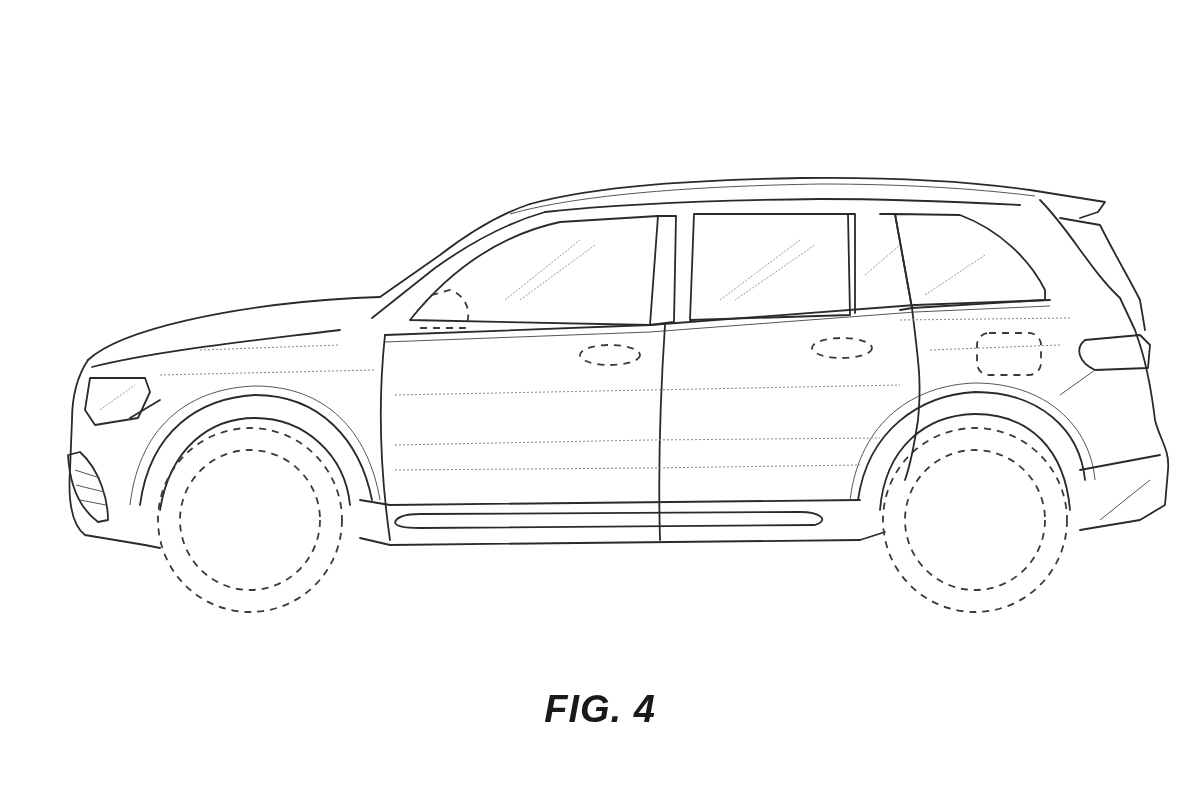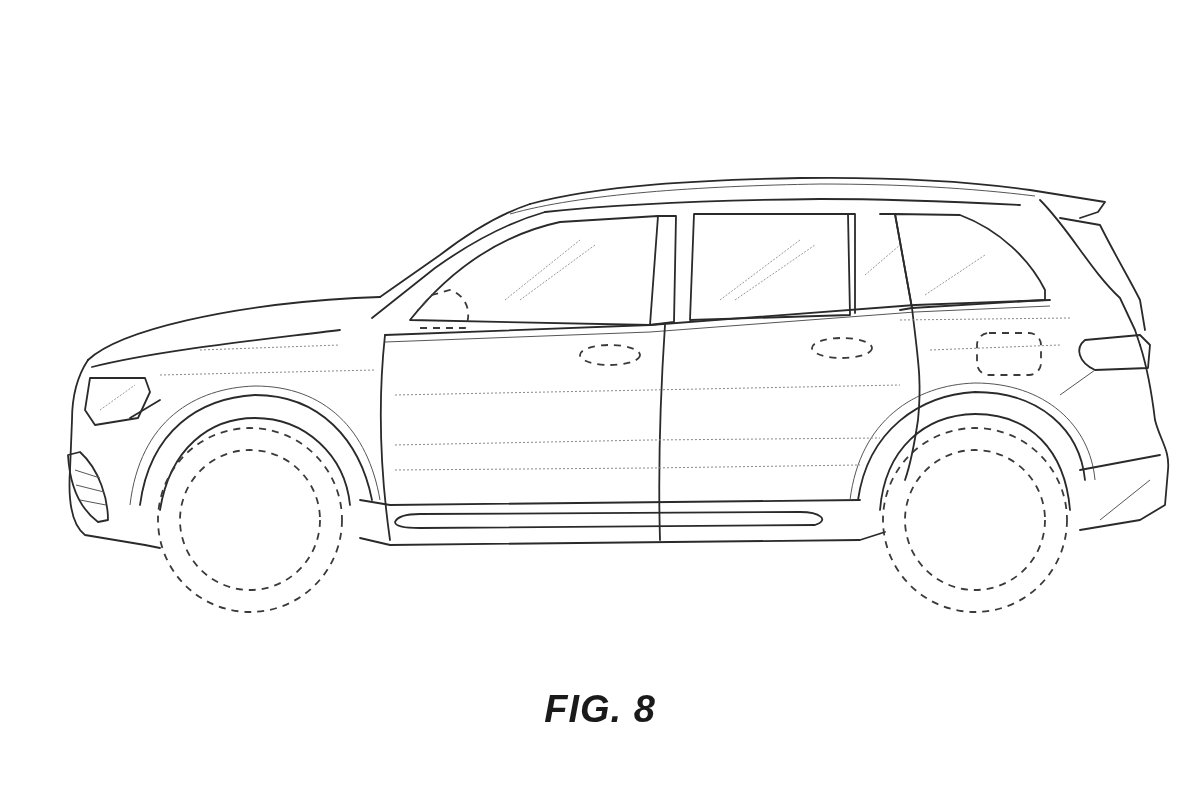--- a/index.html
+++ b/index.html
@@ -114,13 +114,13 @@
     <path class="sh" d="M930,350 L1060,345"></path>
     <path class="sh" d="M900,320 L1070,318"></path>
 
     <path class="ln" d="M395,522 C398,515 410,514 420,514 L800,512 C820,512 830,520 815,525 L420,528 C405,528 395,526 395,522 Z"></path>
   </g>
 
   <path class="ln" d="M1080,470 L1160,455"></path>
   <path class="lt" d="M1100,520 L1150,480"></path>
 </svg>
 
-<div class="fig-label">FIG. 8</div>
+<div class="fig-label">FIG. 4</div>
 
 </body></html>

